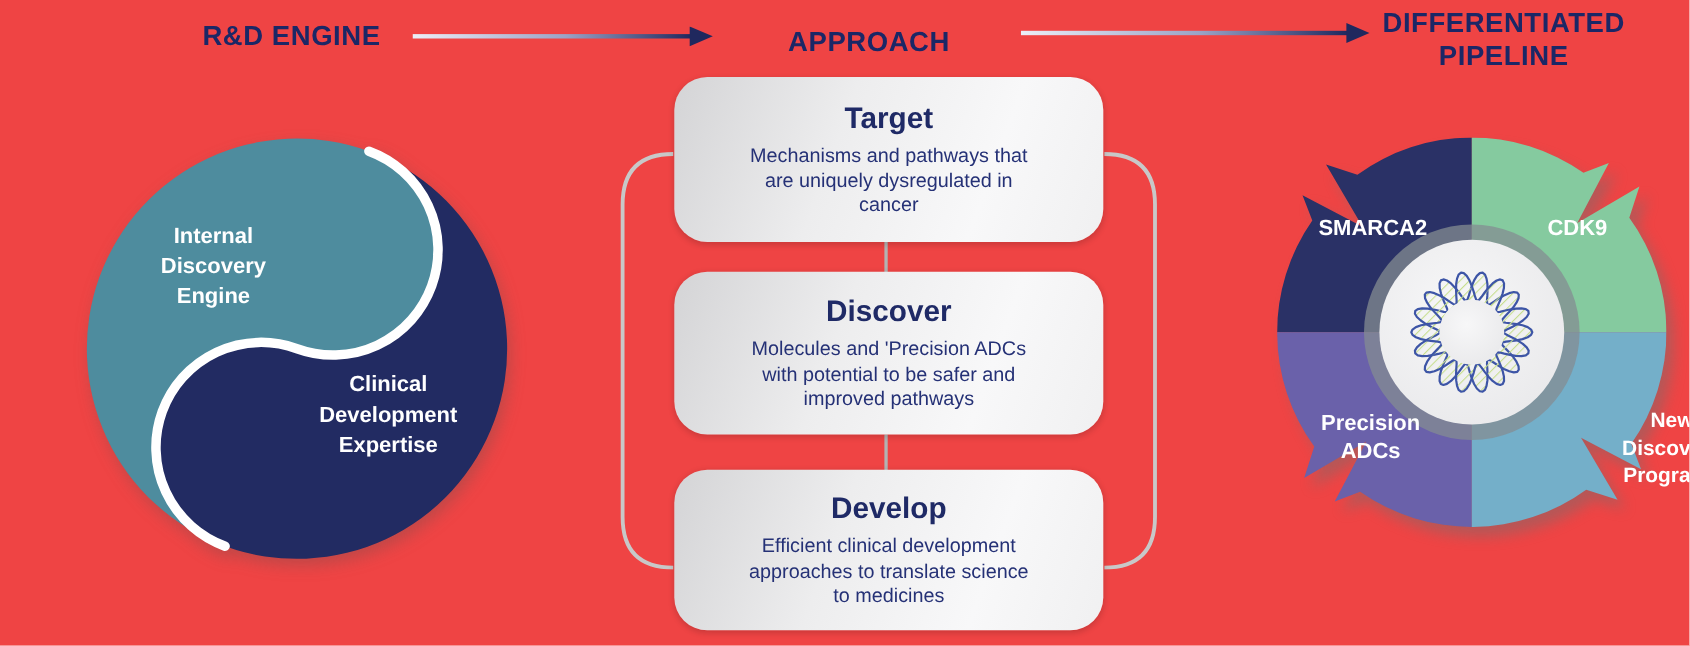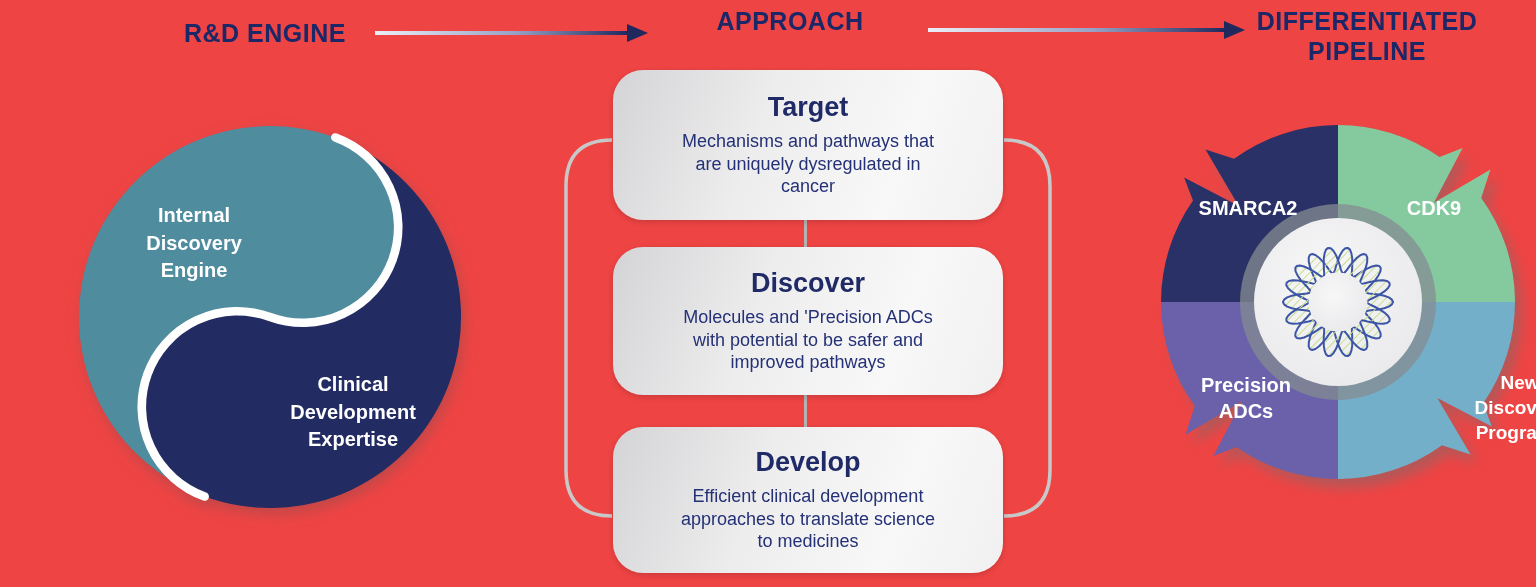--- a/index.html
+++ b/index.html
@@ -55,21 +55,21 @@
       <linearGradient id="ag1" x1="0" y1="0" x2="1" y2="0">
         <stop offset="0" stop-color="#eceef7"></stop>
           <stop offset="0.55" stop-color="#9aa3c6"></stop>
           <stop offset="1" stop-color="#20285e"></stop>
       </linearGradient>
     </defs>
     <rect x="0" y="7" width="253" height="4" fill="url(#ag1)"></rect>
     <polygon points="252,0 252,18 273,9" fill="#20285e"></polygon>
   </svg>
 
-  <div class="col-title" style="left:790px;top:21px;">APPROACH</div>
+  <div class="col-title" style="left:790px;top:38px;">APPROACH</div>
 
   <svg class="flow-arrow" style="left:928px;top:21px;" width="318" height="18" viewBox="0 0 318 18">
     <defs>
       <linearGradient id="ag2" x1="0" y1="0" x2="1" y2="0">
         <stop offset="0" stop-color="#eceef7"></stop>
           <stop offset="0.55" stop-color="#9aa3c6"></stop>
           <stop offset="1" stop-color="#20285e"></stop>
       </linearGradient>
     </defs>
     <rect x="0" y="7" width="297" height="4" fill="url(#ag2)"></rect>
@@ -80,21 +80,21 @@
 PIPELINE</div>
 
   <svg class="yin-svg" viewBox="0 0 400 400">
     <path d="M 268.1 13 A 199 199 0 1 0 131.9 387 A 99.5 99.5 0 0 1 200 200 A 99.5 99.5 0 0 0 268.1 13 Z" fill="#4E8C9E"></path>
     <path d="M 268.1 13 A 199 199 0 1 1 131.9 387 A 99.5 99.5 0 0 1 200 200 A 99.5 99.5 0 0 0 268.1 13 Z" fill="#222B62"></path>
     <path d="M 268.1 13 A 99.5 99.5 0 0 1 200 200 A 99.5 99.5 0 0 0 131.9 387" fill="none" stroke="#ffffff" stroke-width="9" stroke-linecap="round"></path>
   </svg>
   <div class="yin-label" style="left:194px;top:243px;">Internal
 Discovery
 Engine</div>
-  <div class="yin-label" style="left:353px;top:378px;margin-top:34px;">Clinical
+  <div class="yin-label" style="left:353px;top:378px;">Clinical
 Development
 Expertise</div>
 
   <svg class="bracket" style="left:556px;" viewBox="0 0 56 384">
     <path d="M 56 6 Q 10 6 10 52 L 10 336 Q 10 382 56 382" fill="none" stroke="#c8c8c8" stroke-width="3.5" stroke-linecap="round"></path>
   </svg>
   <svg class="bracket" style="left:1004px;" viewBox="0 0 56 384">
     <path d="M 0 6 Q 46 6 46 52 L 46 336 Q 46 382 0 382" fill="none" stroke="#c8c8c8" stroke-width="3.5" stroke-linecap="round"></path>
   </svg>
   <div class="connector" style="top:220px;height:28px;"></div>

